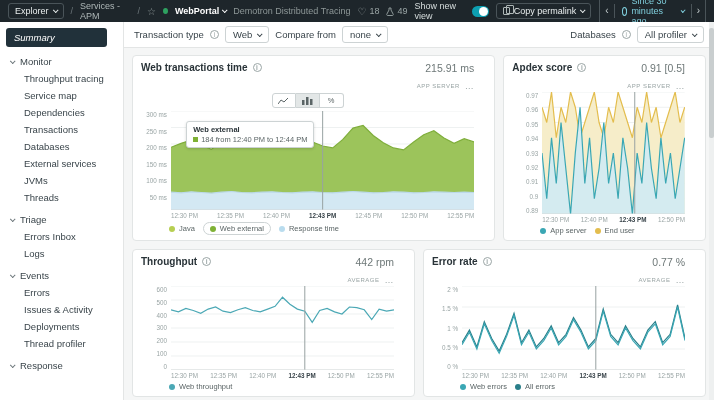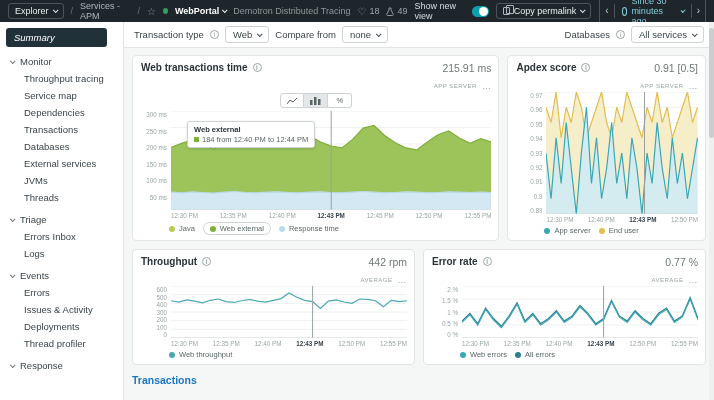--- a/index.html
+++ b/index.html
@@ -41,22 +41,22 @@
   .main { flex:1; display:flex; flex-direction:column; overflow:hidden; }
   .filterbar { height:26px; background:#fff; border-bottom:1px solid #e3e5e5; display:flex; align-items:center; gap:6px; padding:0 10px; font-size:9.5px; flex:0 0 auto; }
   .pill { display:inline-flex; align-items:center; gap:5px; border:1px solid #cdd3d4; border-radius:3px; padding:2px 7px; background:#fff; cursor:pointer; font-size:9.5px; color:#39444a; white-space:nowrap; }
   .info { width:9px; height:9px; border:1px solid #9aa5a5; border-radius:50%; color:#9aa5a5; display:inline-flex; align-items:center; justify-content:center; font-size:6.5px; flex:0 0 auto; }
   .info::after { content:"i"; }
   .fb-right { margin-left:auto; display:flex; align-items:center; gap:6px; }
 
   .content { flex:1; padding:7px 8px; overflow:hidden; }
   .row { display:flex; gap:8px; align-items:stretch; }
   .row1 { height:186px; }
-  .row2 { height:116px; margin-top:8px; }
-  .card { background:#fff; border:1px solid #e2e5e5; border-radius:4px; padding:6px 7px 4px 8px; display:flex; flex-direction:column; overflow:hidden; }
+  .row2 { height:148px; margin-top:8px; }
+  .card { background:#fff; border:1px solid #e2e5e5; border-radius:4px; padding:6px 20px 4px 8px; display:flex; flex-direction:column; overflow:hidden; }
   .card-web { flex:1.93; } .card-apdex { flex:1; } .row2 .card { flex:1; }
   .card-head { display:flex; justify-content:space-between; align-items:flex-start; flex:0 0 auto; }
   .card-title { font-size:10px; font-weight:bold; color:#293338; display:inline-flex; align-items:center; gap:5px; }
   .metric { text-align:right; }
   .metric-value { font-size:10.5px; color:#6e7878; }
   .metric-sub { font-size:6px; color:#9aa5a5; letter-spacing:0.5px; text-transform:uppercase; display:inline-flex; align-items:center; gap:5px; }
   .menu-dots { color:#9aa5a5; font-size:9px; cursor:pointer; line-height:1; }
 
   .charttype { display:flex; justify-content:center; margin:1px 0 3px 0; flex:0 0 auto; }
   .ct-btn { width:24px; height:15px; border:1px solid #cdd3d4; display:flex; align-items:center; justify-content:center; background:#fff; cursor:pointer; font-size:7.5px; color:#5b6566; }
@@ -196,21 +196,21 @@
         </span>
         <span>Compare from</span>
         <span class="pill">
           <span>none</span>
           <span class="chev"></span>
         </span>
         <span class="fb-right">
           <span>Databases</span>
           <span class="info"></span>
           <span class="pill">
-            <span>All services</span>
+            <span>All profiler</span>
             <span class="chev"></span>
           </span>
         </span>
       </div>
 
       <div class="content">
 
         <div class="row row1">
 
           <div class="card card-web">

